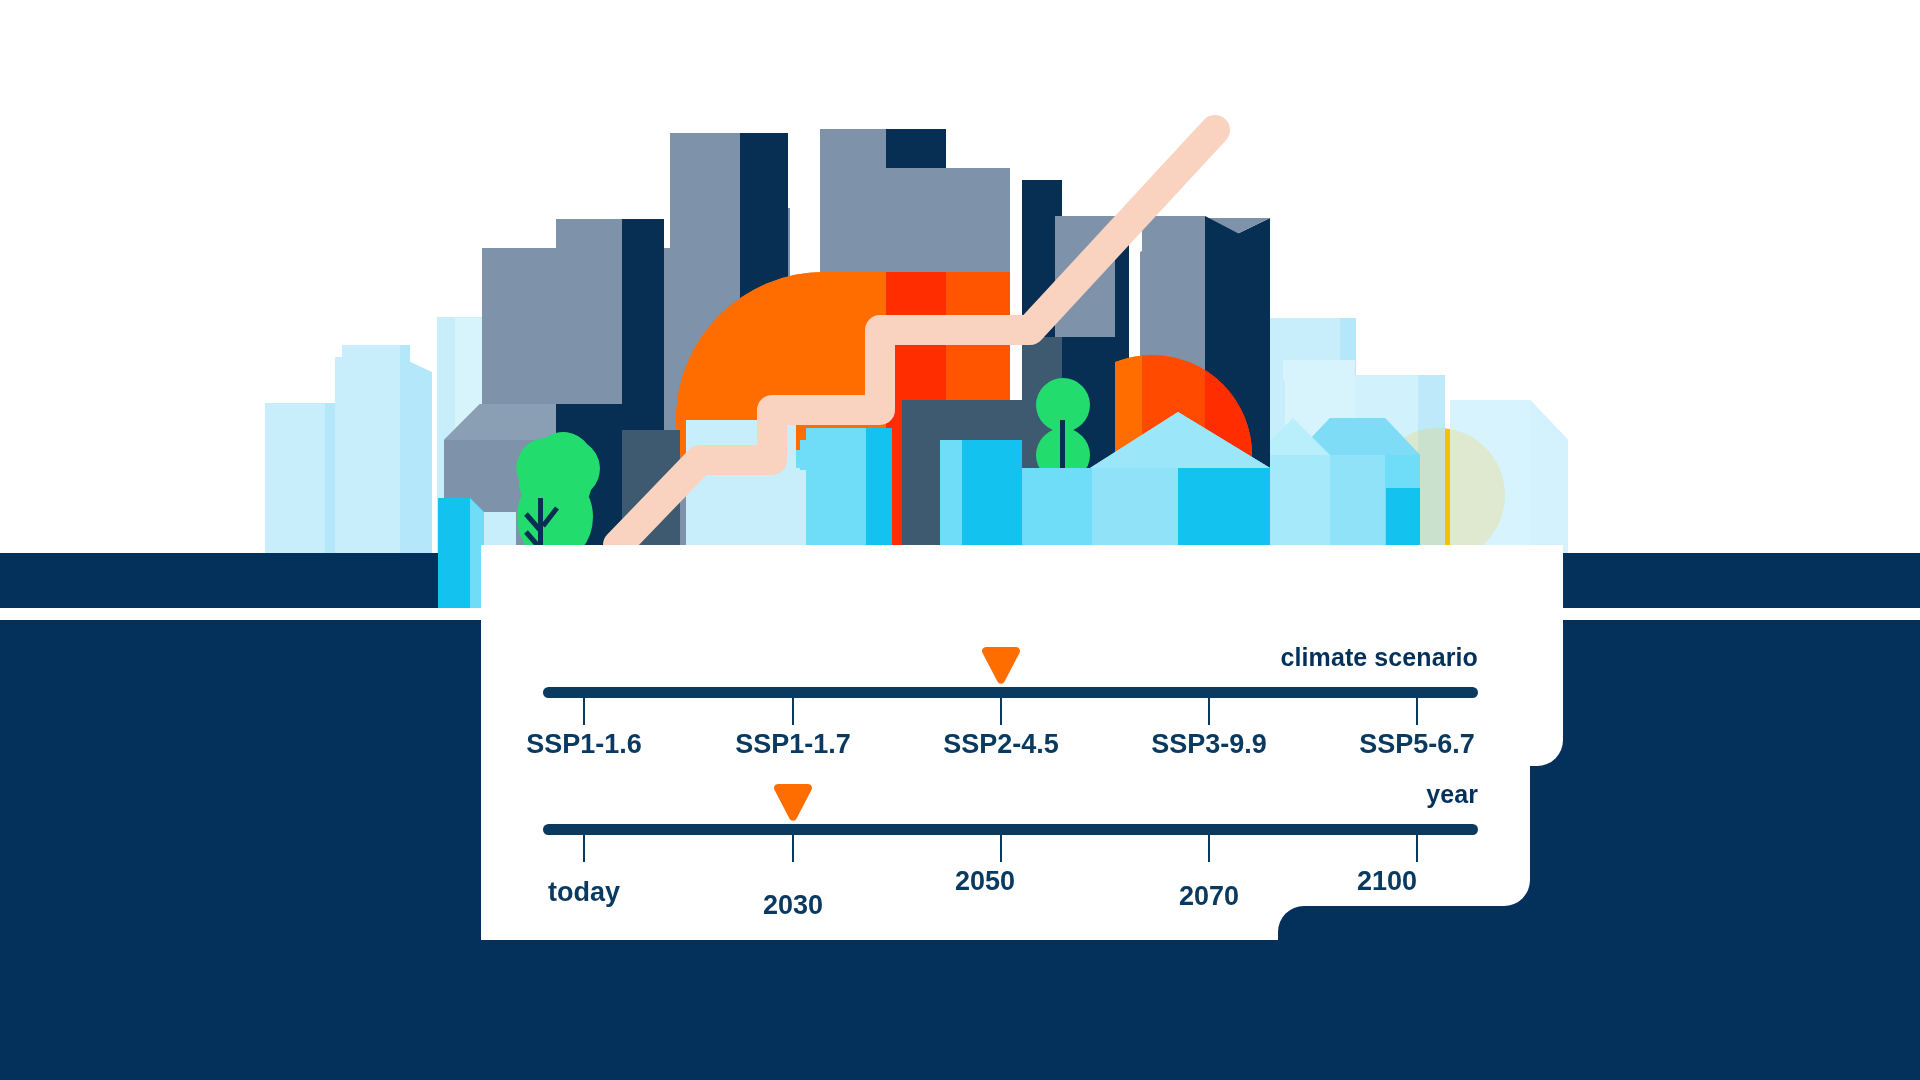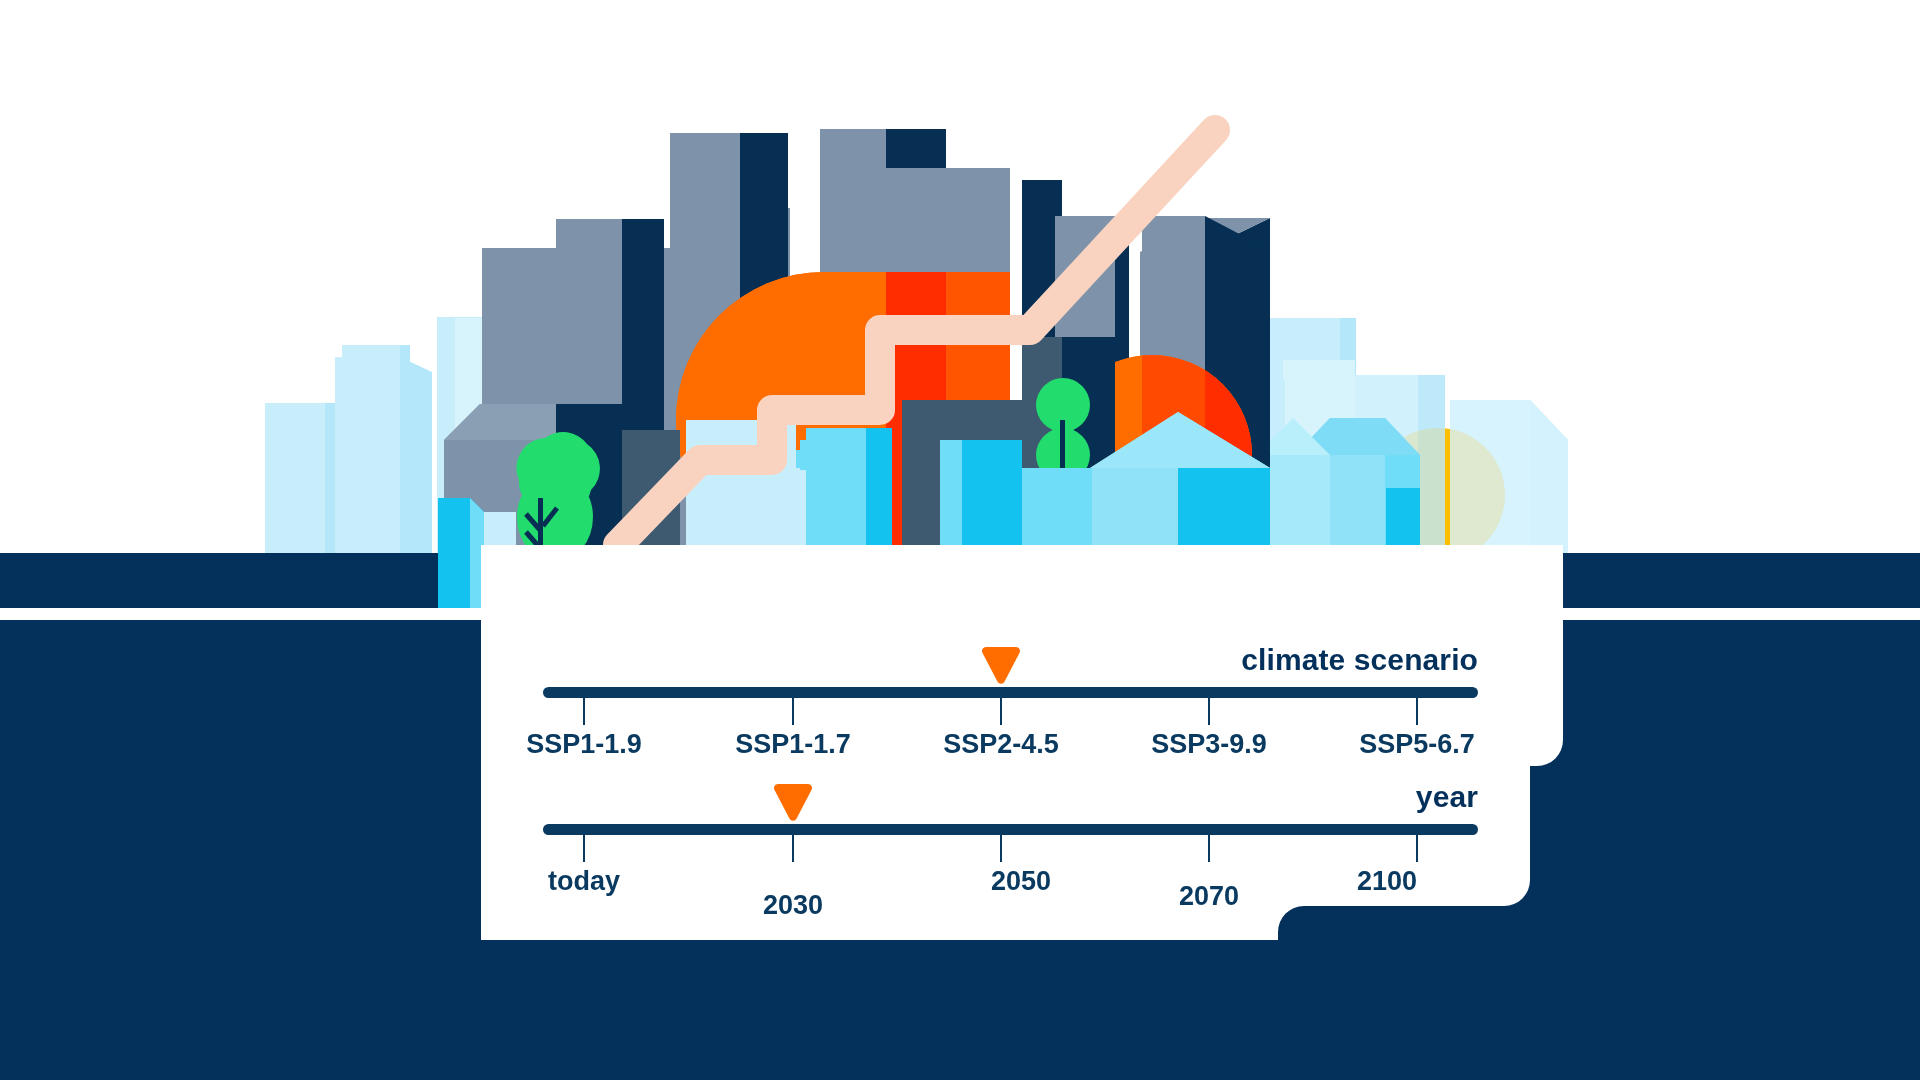--- a/index.html
+++ b/index.html
@@ -17,21 +17,21 @@
   
   #illo{position:absolute;left:0;top:0;width:1920px;height:620px;}
 
   
   #card{position:absolute;left:481px;top:545px;width:1090px;height:400px;}
 
   
   .slider{position:absolute;left:0;}
   .slider-label{
     position:absolute;right:0;top:-44px;
-    font-size:30px;font-weight:700;color:#04315c;
+    font-size:25px;font-weight:700;color:#04315c;
     letter-spacing:.1px;white-space:nowrap;
   }
   .track{
     position:absolute;left:0;top:0;height:11px;
     background:#0b3a61;border-radius:6px;
   }
   .tick{position:absolute;top:11px;width:2px;height:27px;background:#0b3a61;}
   .tick-label{
     position:absolute;top:42px;
     font-size:27px;font-weight:700;color:#0b3a61;
@@ -275,21 +275,21 @@
   <div class="slider" id="scenario-slider" style="top:687px;left:543px;width:935px;">
     <div class="slider-label">climate scenario</div>
     <div class="track" style="width:935px;"></div>
 
     <div class="tick" style="left:40px;"></div>
     <div class="tick" style="left:249px;"></div>
     <div class="tick" style="left:457px;"></div>
     <div class="tick" style="left:665px;"></div>
     <div class="tick" style="left:873px;"></div>
 
-    <div class="tick-label" style="left:41px;">SSP1-1.9</div>
+    <div class="tick-label" style="left:41px;">SSP1-1.6</div>
     <div class="tick-label" style="left:250px;">SSP1-1.7</div>
     <div class="tick-label" style="left:458px;">SSP2-4.5</div>
     <div class="tick-label" style="left:666px;">SSP3-9.9</div>
     <div class="tick-label" style="left:874px;">SSP5-6.7</div>
 
     <div class="marker" style="left:458px;top:-40px;">
       <svg viewBox="0 0 38 37">
         <path d="M4,0 H34 a4,4 0 0 1 3.6,5.7 L22.6,34.6 a4,4 0 0 1 -7.2,0 L0.4,5.7 A4,4 0 0 1 4,0 Z" fill="#ff6d00"></path>
       </svg>
     </div>
@@ -298,23 +298,23 @@
   <div class="slider" id="year-slider" style="top:824px;left:543px;width:935px;">
     <div class="slider-label">year</div>
     <div class="track" style="width:935px;"></div>
 
     <div class="tick" style="left:40px;"></div>
     <div class="tick" style="left:249px;"></div>
     <div class="tick" style="left:457px;"></div>
     <div class="tick" style="left:665px;"></div>
     <div class="tick" style="left:873px;"></div>
 
-    <div class="tick-label" style="left:41px;">today</div>
+    <div class="tick-label" style="left:41px;margin-top:11px;">today</div>
     <div class="tick-label" style="left:250px;margin-top:24px;">2030</div>
-    <div class="tick-label" style="left:478px;text-align:center;">2050</div>
+    <div class="tick-label" style="left:442px;text-align:center;">2050</div>
     <div class="tick-label" style="left:666px;margin-top:15px;">2070</div>
     <div class="tick-label" style="left:844px;">2100</div>
 
     <div class="marker" style="left:250px;top:-40px;">
       <svg viewBox="0 0 38 37">
         <path d="M4,0 H34 a4,4 0 0 1 3.6,5.7 L22.6,34.6 a4,4 0 0 1 -7.2,0 L0.4,5.7 A4,4 0 0 1 4,0 Z" fill="#ff6d00"></path>
       </svg>
     </div>
   </div>
 

